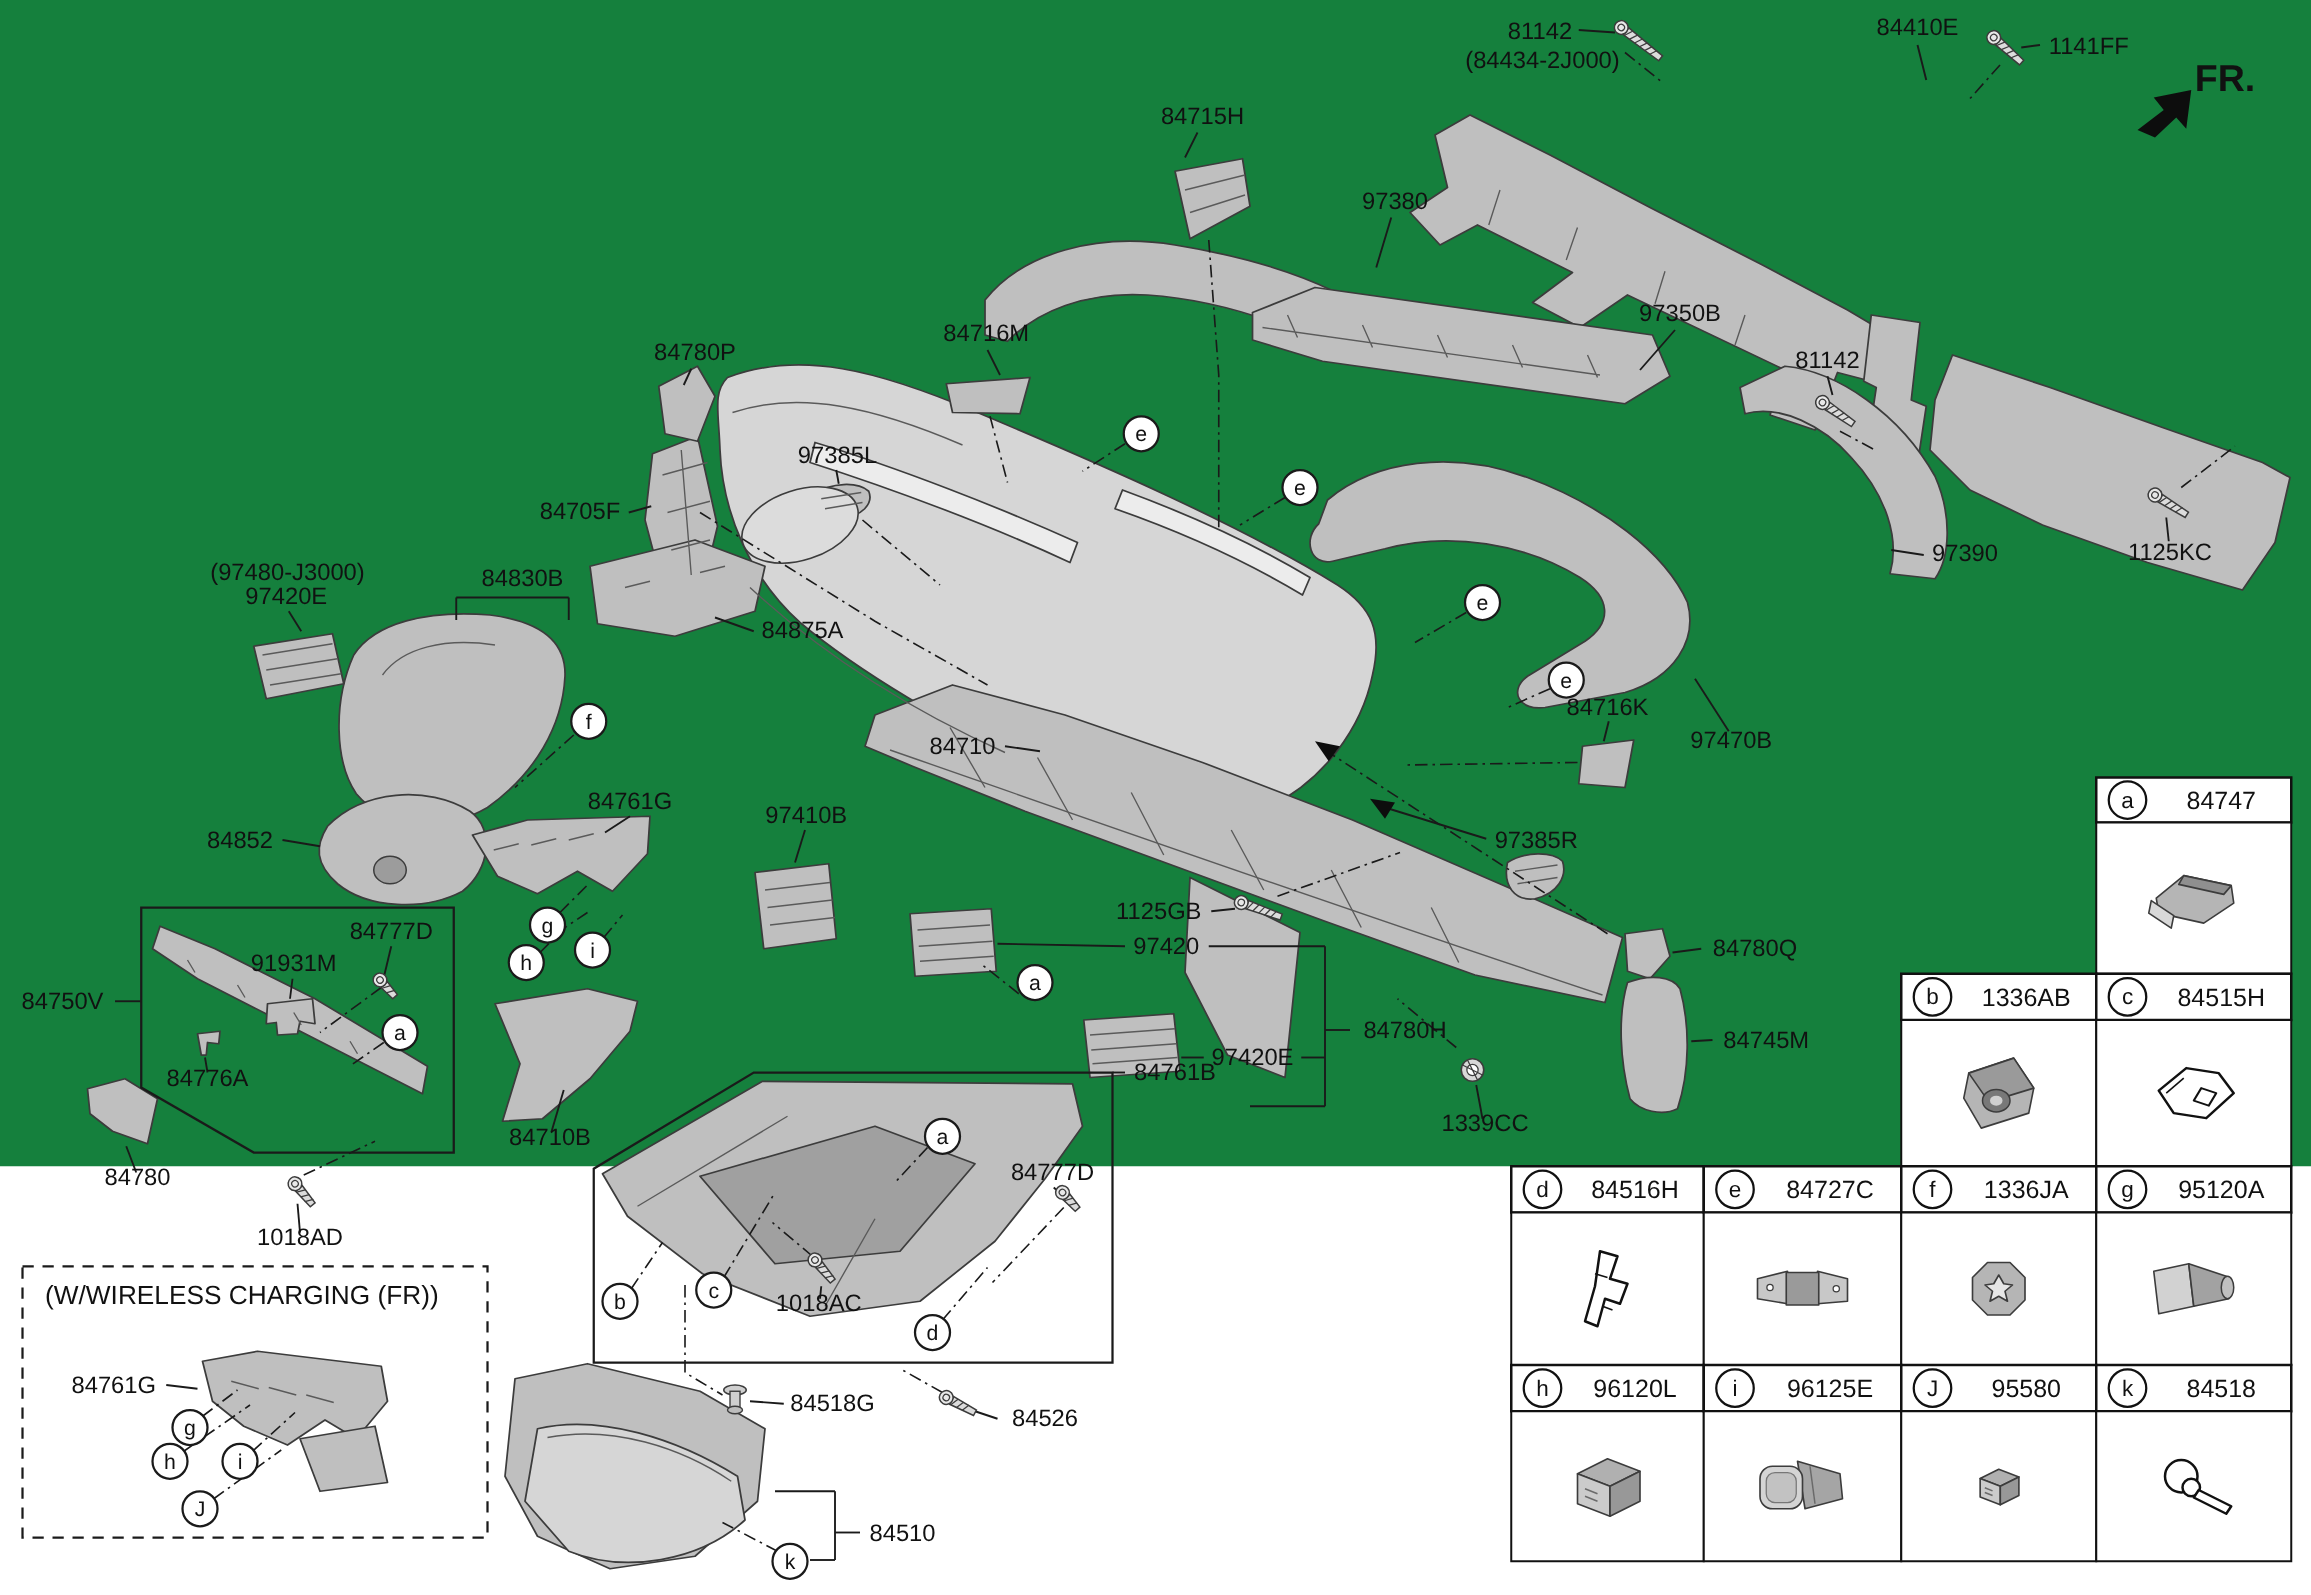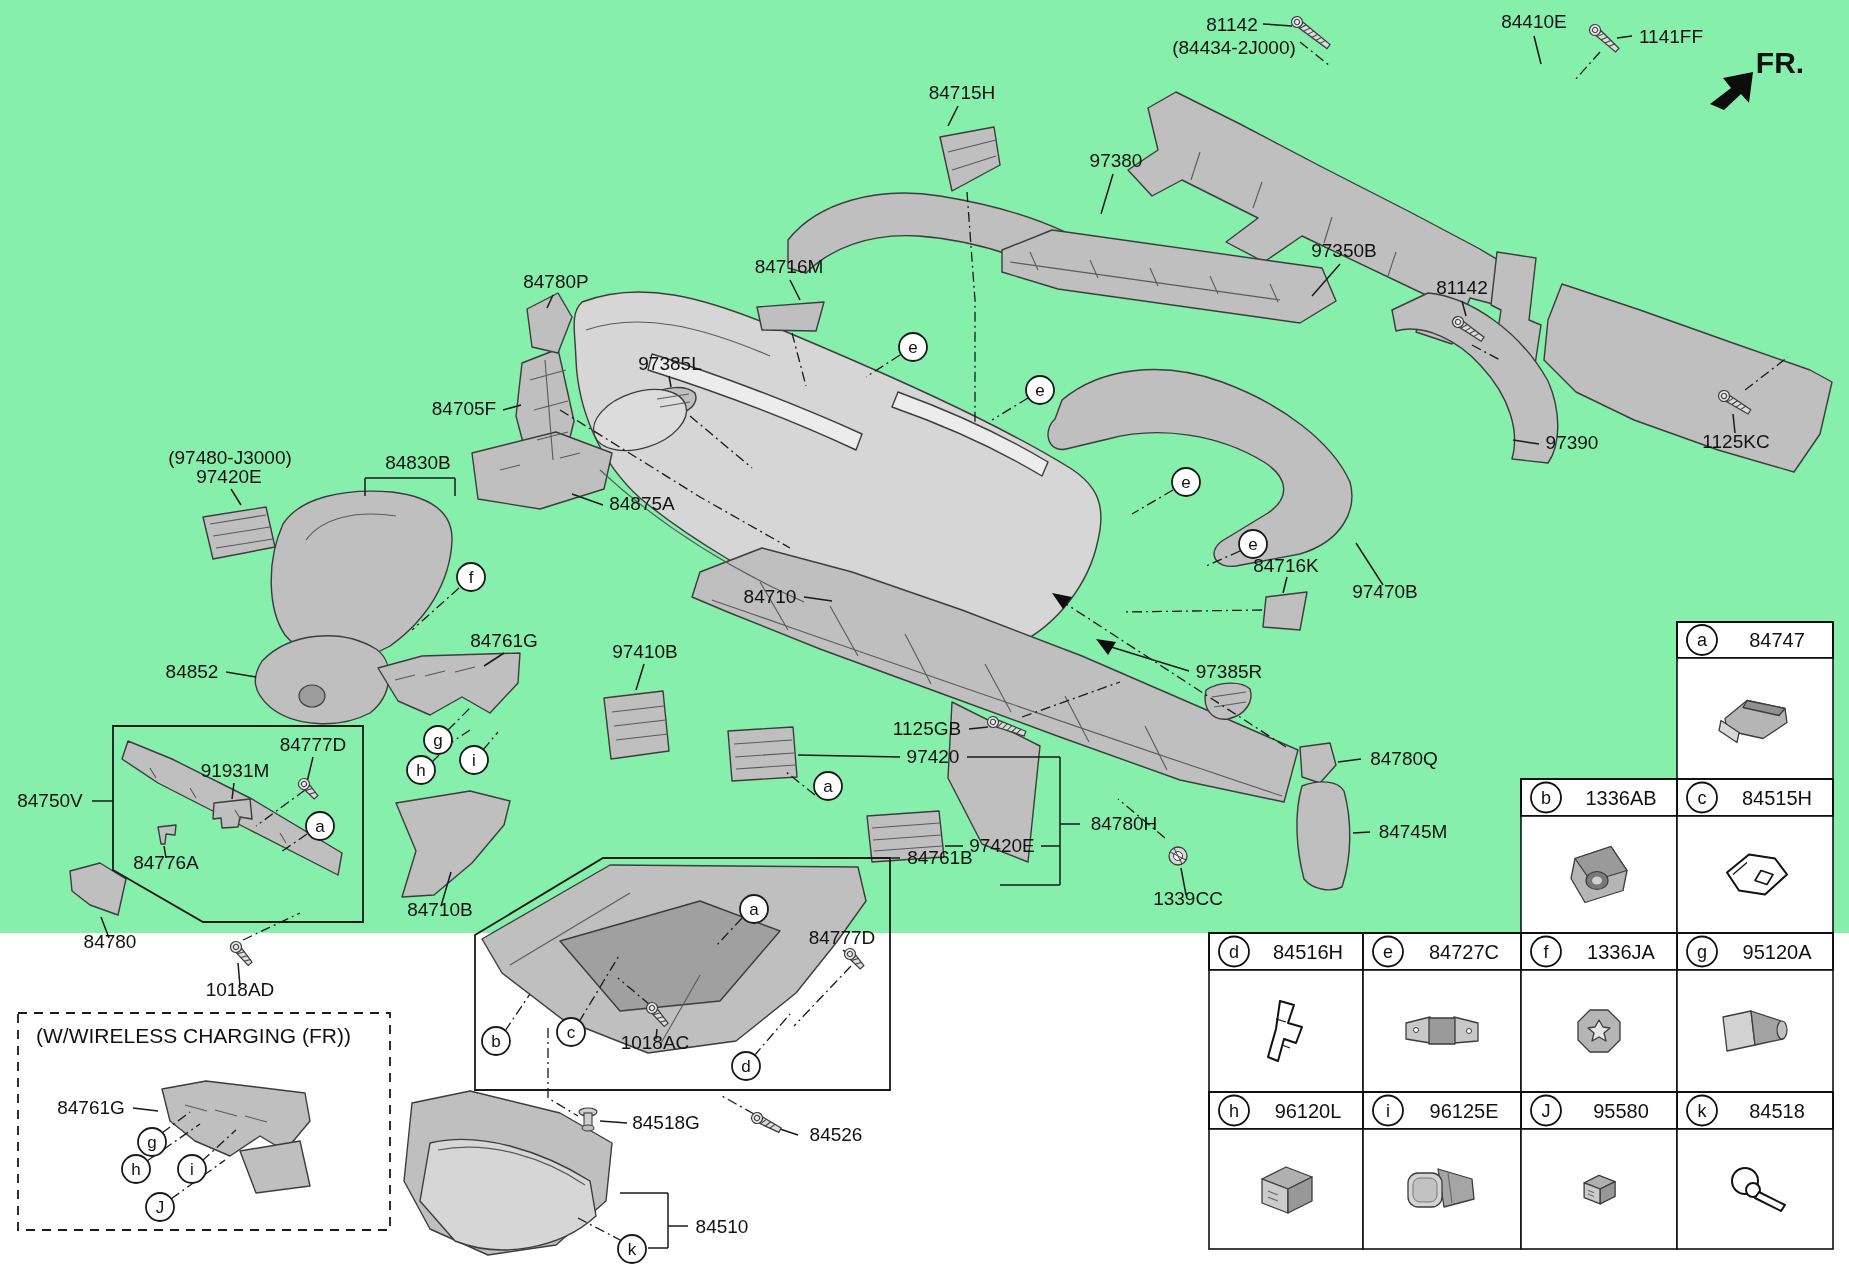--- a/index.html
+++ b/index.html
@@ -1,18 +1,18 @@
 <!DOCTYPE html>
 <html><head>
 <meta charset="utf-8">
 <style>
   html,body{margin:0;padding:0;background:#ffffff;}
   body{width:1849px;height:1276px;overflow:hidden;
        font-family:"Liberation Sans","DejaVu Sans",sans-serif;}
-  .stage{position:relative;width:1849px;height:933px;background:#86efac;}
+  .stage{position:relative;width:1849px;height:933px;background:#15803d;}
   svg{display:block;}
   text{fill:#111;}
 </style>
 </head>
 <body>
 
 <div class="stage">
   <svg id="diagram" width="1849" height="1276" viewBox="0 0 1849 1276">
       <g>
         <path d="M1148,108 L1176,92 L1240,124 L1320,166 L1410,212 L1478,248 L1532,280 L1516,310 L1470,298 L1452,344 L1416,332 L1428,296 L1302,236 L1264,262 L1226,242 L1258,218 L1182,180 L1152,196 L1128,170 L1158,150 Z" fill="#bfbfbf" stroke="#3c3c3c" stroke-width="1.4" stroke-linejoin="round"></path>

